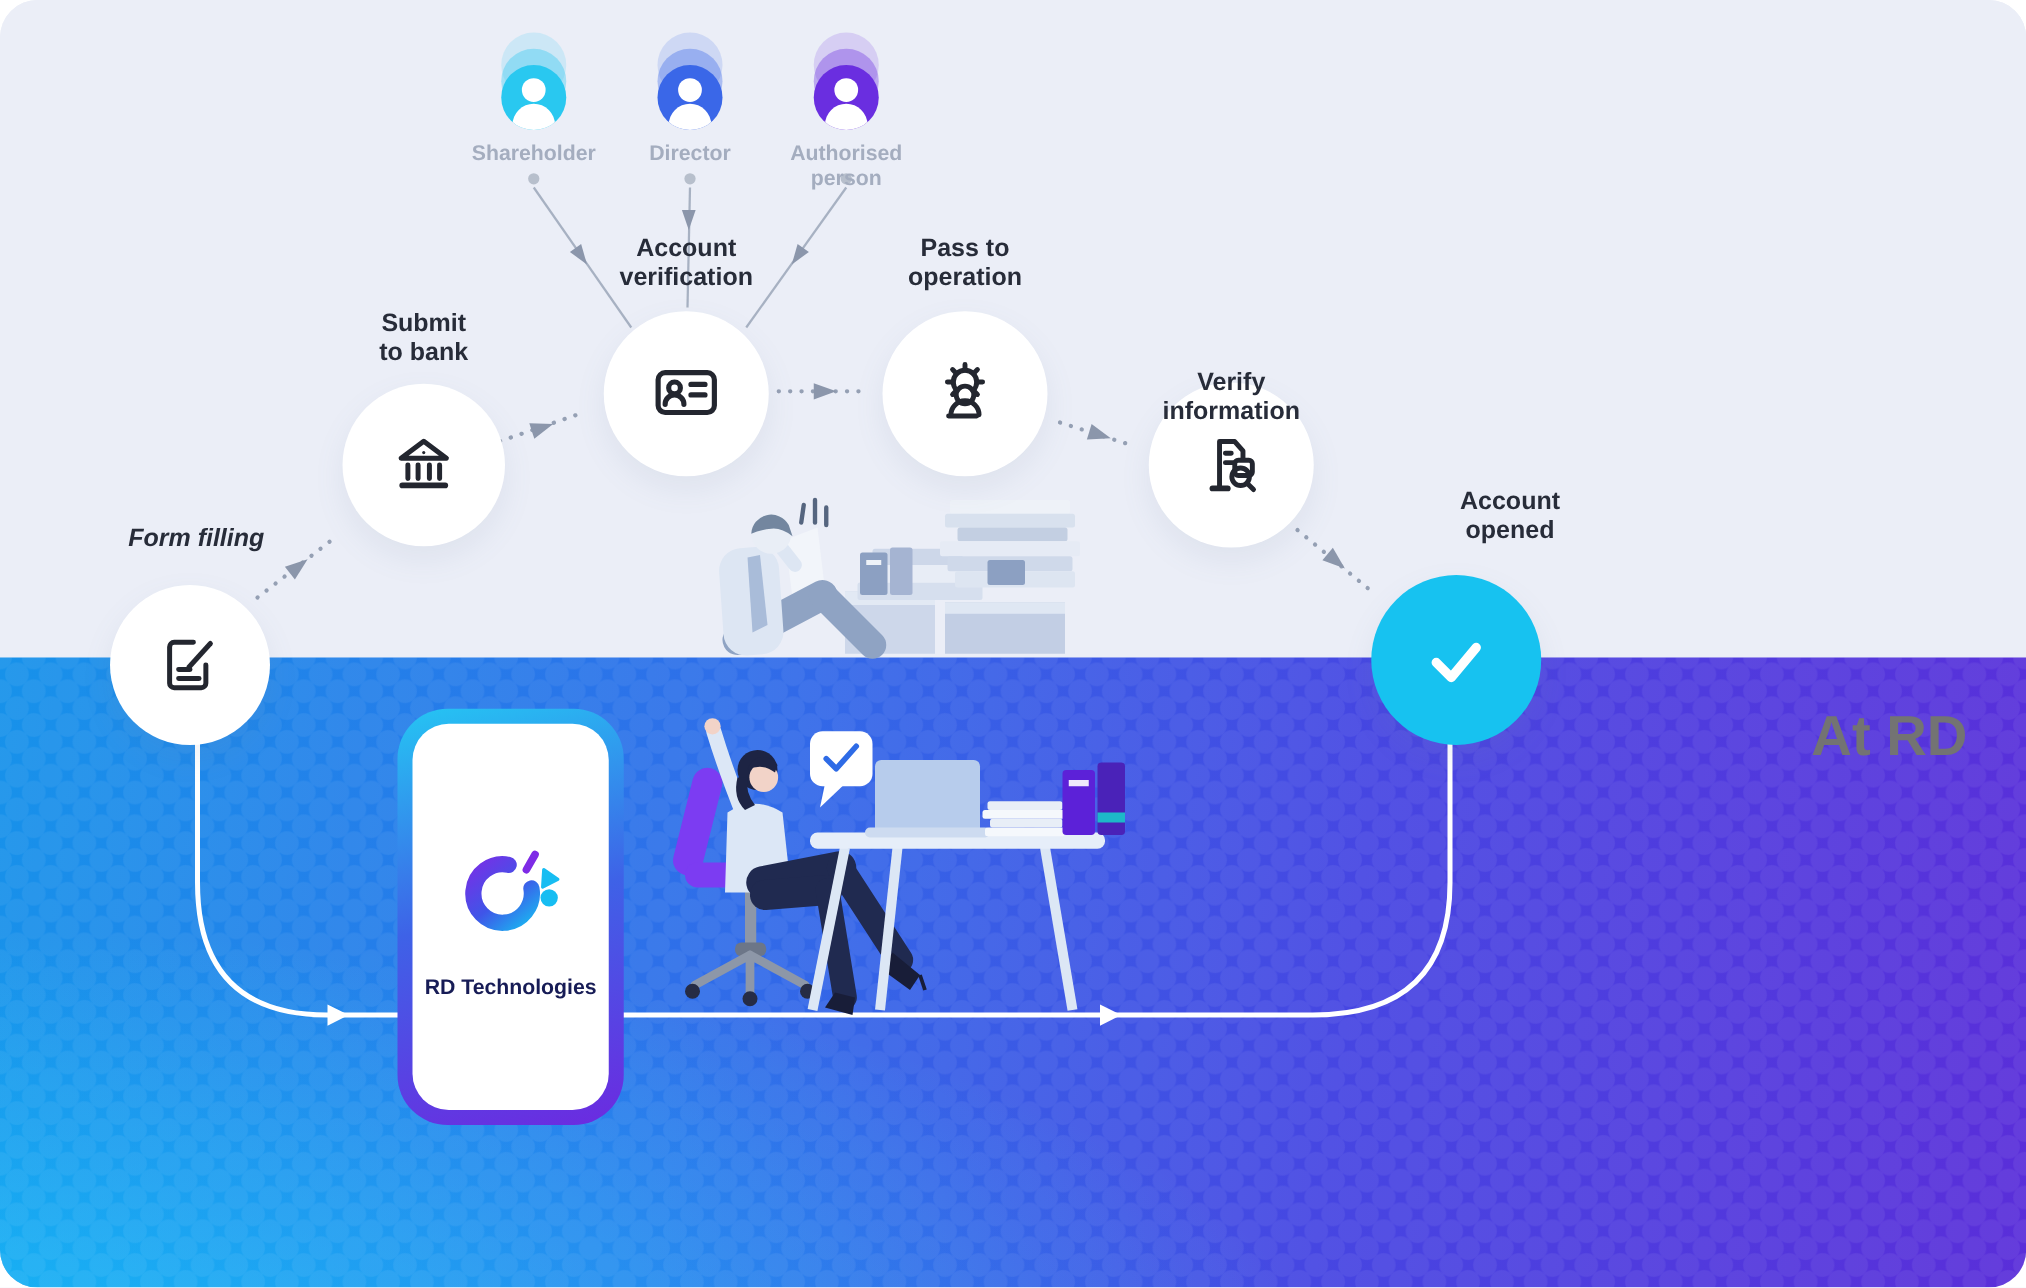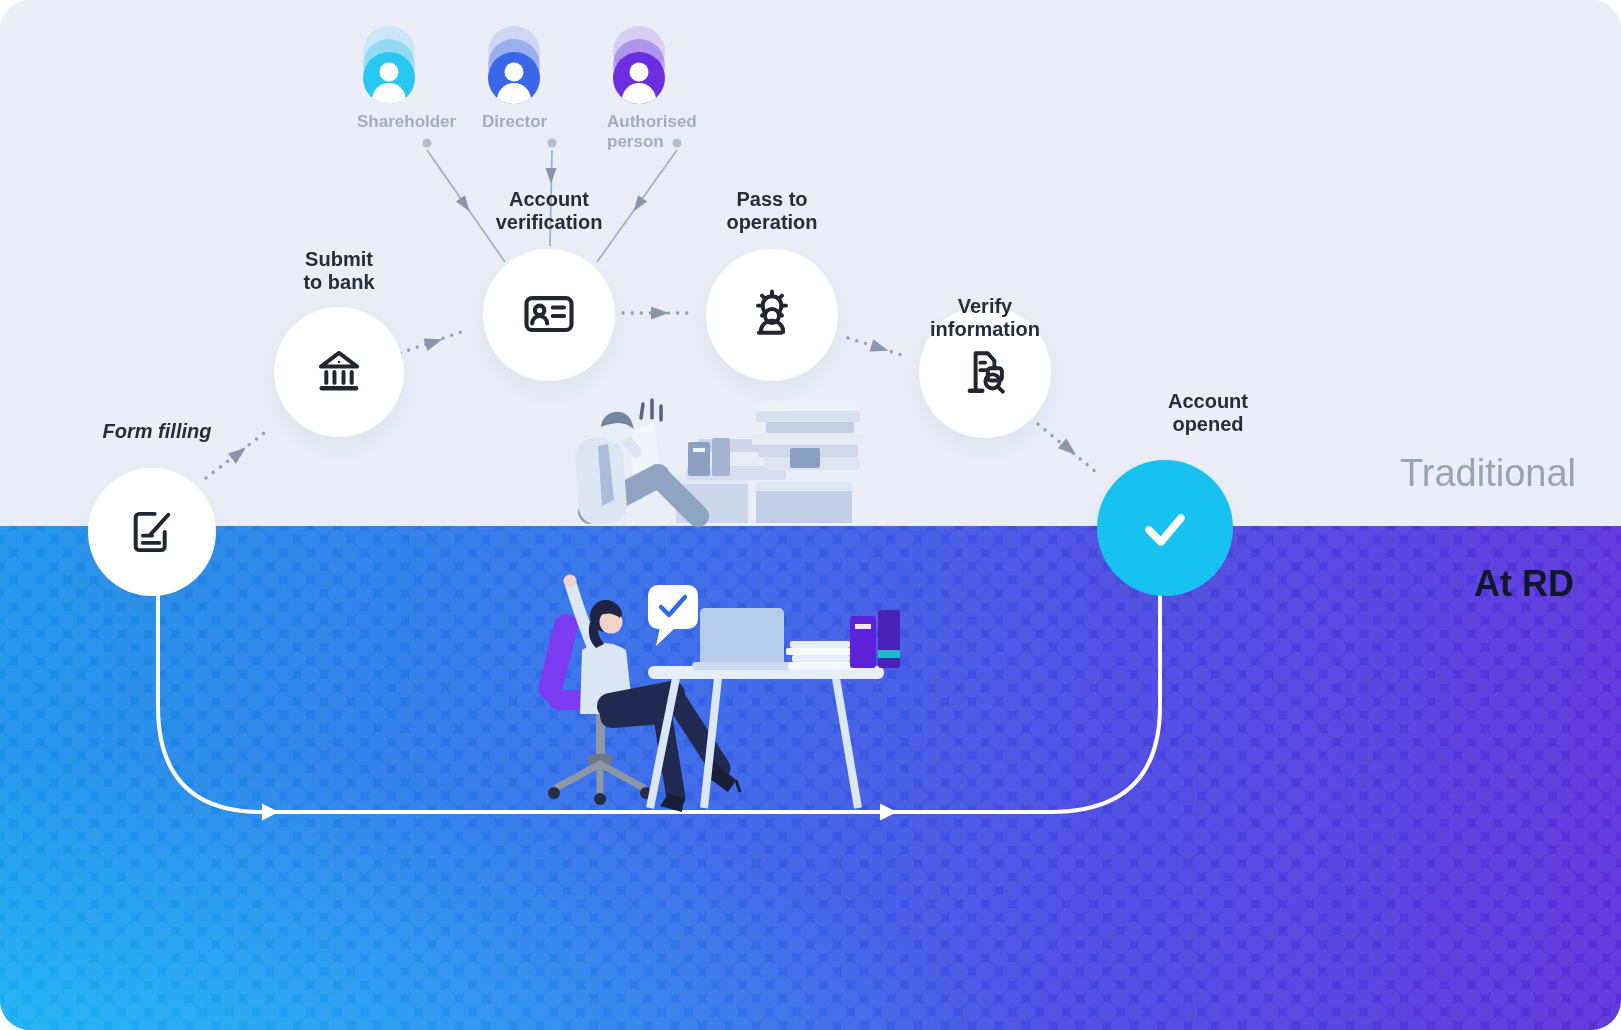--- a/index.html
+++ b/index.html
@@ -9,29 +9,29 @@
   .bottom-bg{position:absolute;left:0;top:526px;width:100%;height:504px;
     background:
       radial-gradient(120% 135% at 0% 118%, rgba(22,205,252,.70) 0%, rgba(22,205,252,0) 55%),
       linear-gradient(97deg,#1792ea 0%,#2e6fe9 34%,#4646e2 66%,#5a2ed9 100%);}
   .bottom-bg::after{content:"";position:absolute;inset:0;
     background-image:
       radial-gradient(circle, rgba(255,255,255,.065) 9px, rgba(255,255,255,0) 10px),
       radial-gradient(circle, rgba(255,255,255,.065) 9px, rgba(255,255,255,0) 10px);
     background-size:27px 27px,27px 27px;background-position:0 0,13.5px 13.5px;}
   svg.overlay{position:absolute;left:0;top:0;pointer-events:none;}
-  .persona{position:absolute;width:140px;}
+  .persona{position:absolute;width:140px;text-align:center;}
   .persona-label{margin-top:2px;font-size:17px;font-weight:700;color:#a4adbf;}
   .circle{position:absolute;background:#fff;border-radius:50%;display:flex;align-items:center;justify-content:center;
           box-shadow:0 10px 24px rgba(110,125,160,.10);}
   .circle.accent{background:#17c2f0;}
   .lbl{position:absolute;transform:translateX(-50%);font-size:20px;font-weight:700;color:#272c39;
        line-height:1.17;text-align:center;white-space:pre-line;}
   .traditional{position:absolute;right:45px;top:452px;font-size:38px;font-weight:500;color:#9aa3b4;}
-  .at-rd{position:absolute;right:47px;top:563px;font-size:36px;font-weight:700;color:#0f172a;}
+  .at-rd{position:absolute;right:47px;top:563px;font-size:45px;font-weight:700;color:#737373;}
   .phone{position:absolute;left:318px;top:567px;width:181px;height:333px;border-radius:40px;padding:12px;
          box-sizing:border-box;background:linear-gradient(165deg,#25c5f3 0%,#3e62e7 48%,#6c2ae0 100%);}
   .phone-screen{width:100%;height:100%;background:#fff;border-radius:29px;display:flex;flex-direction:column;
                 align-items:center;justify-content:center;}
   .brand{margin-top:8px;font-size:17px;font-weight:700;color:#171c56;}
 </style>
 </head>
 <body>
 
 <div class="canvas">
@@ -259,16 +259,33 @@
 to bank</div>
   <div class="lbl" style="left:549px;top:188px;">Account
 verification</div>
   <div class="lbl" style="left:772px;top:188px;">Pass to
 operation</div>
   <div class="lbl" style="left:985px;top:248px;margin-top:47px;">Verify
 information</div>
   <div class="lbl" style="left:1208px;top:390px;">Account
 opened</div>
 
-  <div class="traditional">Traditional</div>
   <div class="at-rd">At RD</div>
 
+  <div class="phone">
+    <div class="phone-screen">
+      <svg width="104" height="104" viewBox="0 0 120 120">
+        <defs>
+          <linearGradient id="rdlg" x1="25" y1="18" x2="80" y2="85" gradientUnits="userSpaceOnUse">
+            <stop offset="0" stop-color="#7e2be6"></stop>
+            <stop offset="0.55" stop-color="#3f55e8"></stop>
+            <stop offset="1" stop-color="#17bdf2"></stop>
+          </linearGradient>
+        </defs>
+        <path d="M78.6 49.3 A27 27 0 1 1 57.6 27.6" fill="none" stroke="url(#rdlg)" stroke-width="15" stroke-linecap="round"></path>
+        <line x1="82" y1="18" x2="74" y2="32" stroke="#7e2be6" stroke-width="7" stroke-linecap="round"></line>
+        <path d="M90 32 l13 9 l-14 7 z" fill="#17bdf2" stroke="#17bdf2" stroke-width="3" stroke-linejoin="round"></path>
+        <circle cx="95" cy="58" r="8" fill="#17bdf2"></circle>
+      </svg>
+      <div class="brand">RD Technologies</div>
+    </div>
+  </div>
 </div>
 
 </body></html>

